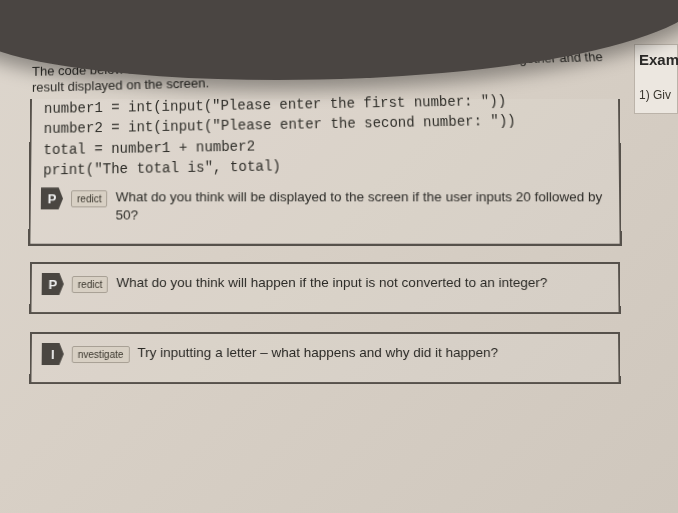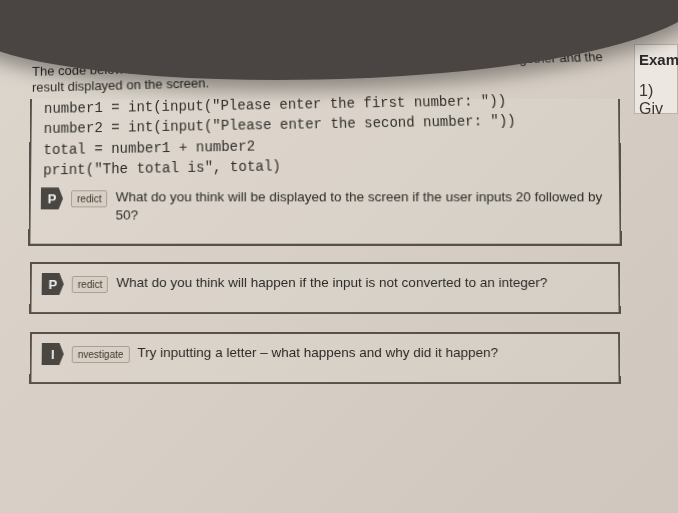--- a/index.html
+++ b/index.html
@@ -37,21 +37,21 @@
     height: 70px;
     background: #ece7e0;
     border: 1px solid #bbb3a9;
     z-index: 3;
     font-size: 13px;
     padding: 6px 4px;
     box-sizing: border-box;
     color: #3b372f;
   }
   .tab .exam { font-size: 15px; font-weight: bold; color:#2b2a28;}
-  .tab .q { font-size: 16px; margin-top:14px;}
+  .tab .q { font-size: 12px; margin-top:20px;}
   .content {
     position: absolute;
     top: 30px;
     left: 30px;
     right: 58px;
     bottom: 18px;
     z-index: 4;
   }
   .title-banner {
     background: #403c38;

